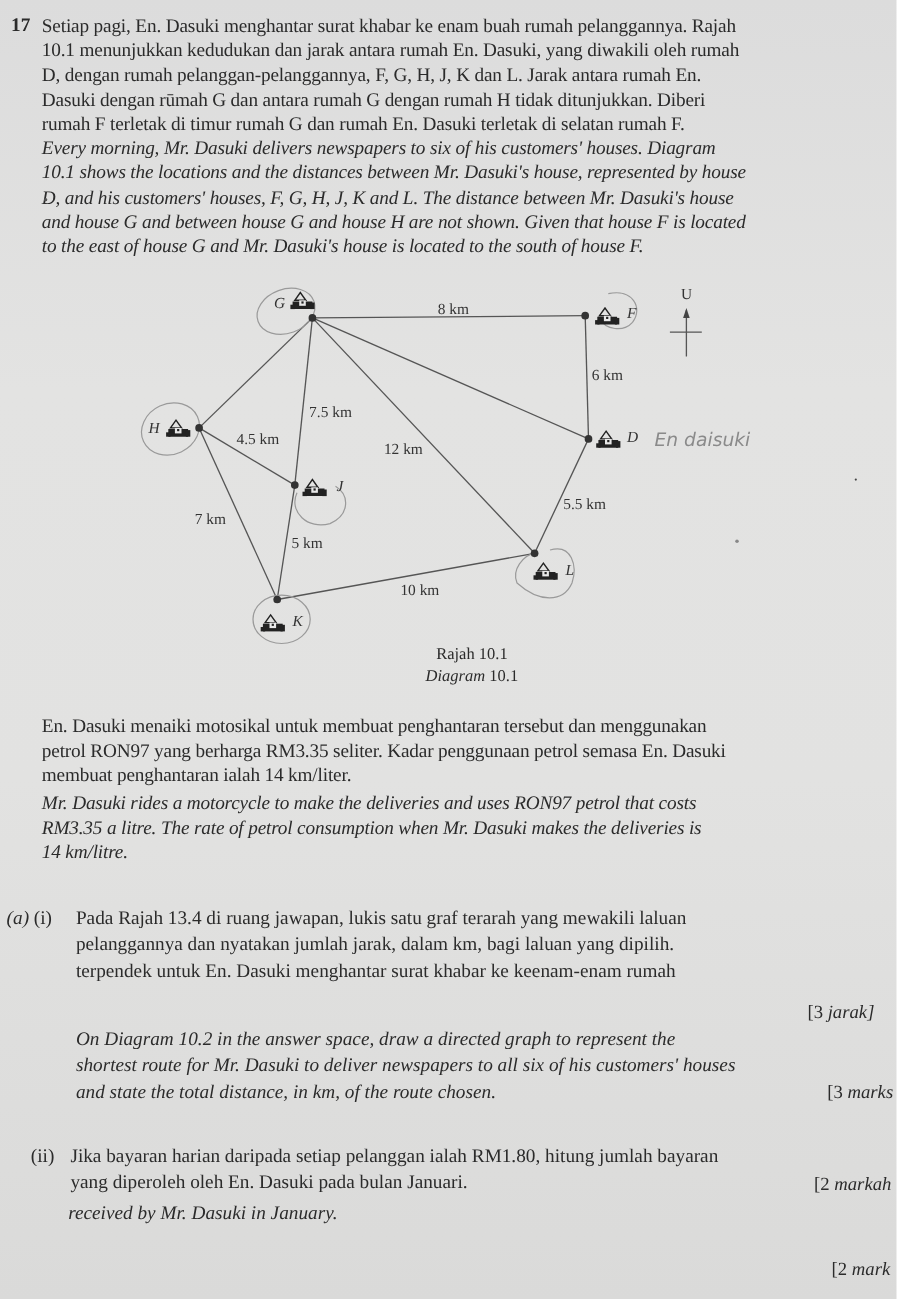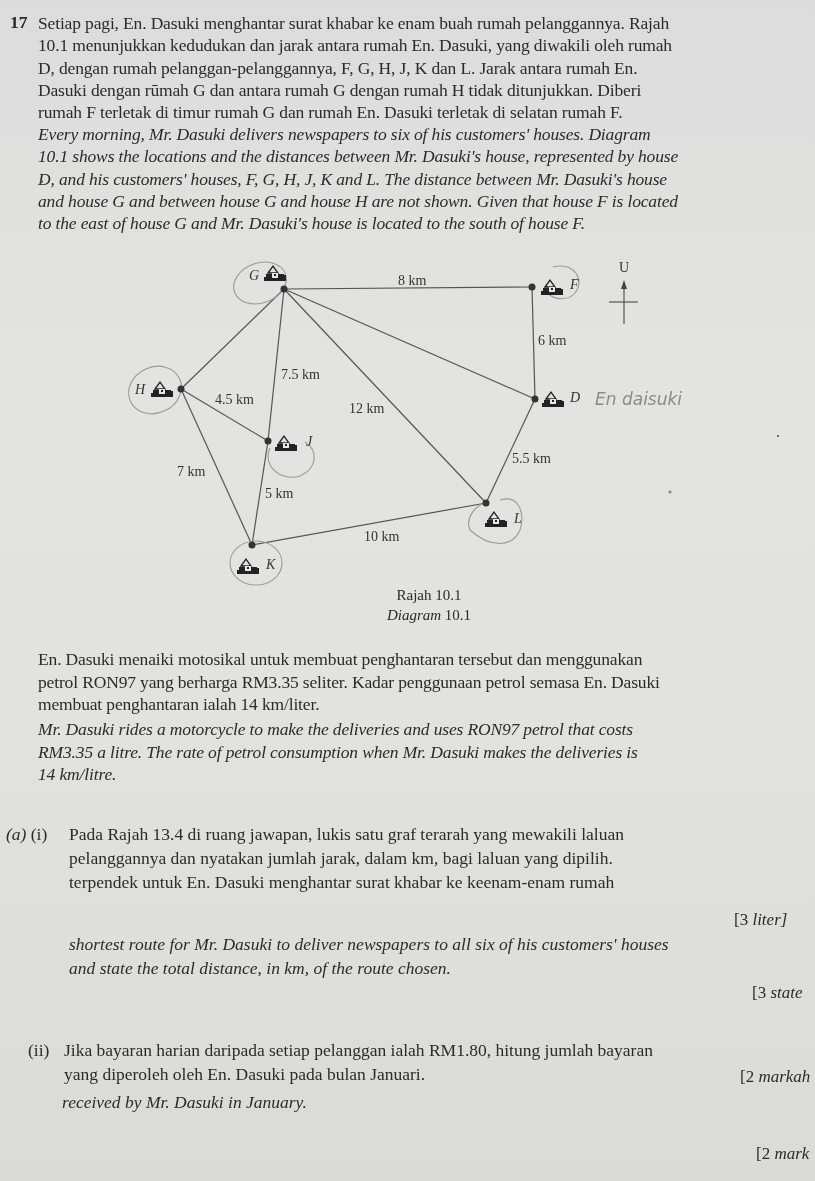--- a/index.html
+++ b/index.html
@@ -199,29 +199,30 @@
     <span class="italic">(a)</span>
     <span>(i)</span>
   </div>
   <div class="sub" style="left:69px; top:822px;">
     <div>Pada Rajah 13.4 di ruang jawapan, lukis satu graf terarah yang mewakili laluan</div>
     <div>pelanggannya dan nyatakan jumlah jarak, dalam km, bagi laluan yang dipilih.</div>
     <div>terpendek untuk En. Dasuki menghantar surat khabar ke keenam-enam rumah</div>
   </div>
   <div class="marks" style="left:734px; top:910px;">
     <span>[3</span>
-    <span class="m-word">liter]</span>
+    <span class="m-word">jarak]</span>
   </div>
   <div class="sub italic" style="left:69px; top:932px;">
+    <div>On Diagram 10.2 in the answer space, draw a directed graph to represent the</div>
     <div>shortest route for Mr. Dasuki to deliver newspapers to all six of his customers' houses</div>
     <div>and state the total distance, in km, of the route chosen.</div>
   </div>
   <div class="marks" style="left:752px; top:983px;">
     <span>[3</span>
-    <span class="m-word">state</span>
+    <span class="m-word">marks</span>
   </div>
 
   <div class="sub" style="left:28px; top:1038px;">(ii)</div>
   <div class="sub" style="left:64px; top:1038px;">
     <div>Jika bayaran harian daripada setiap pelanggan ialah RM1.80, hitung jumlah bayaran</div>
     <div>yang diperoleh oleh En. Dasuki pada bulan Januari.</div>
   </div>
   <div class="marks" style="left:740px; top:1067px;">
     <span>[2</span>
     <span class="m-word">markah</span>

